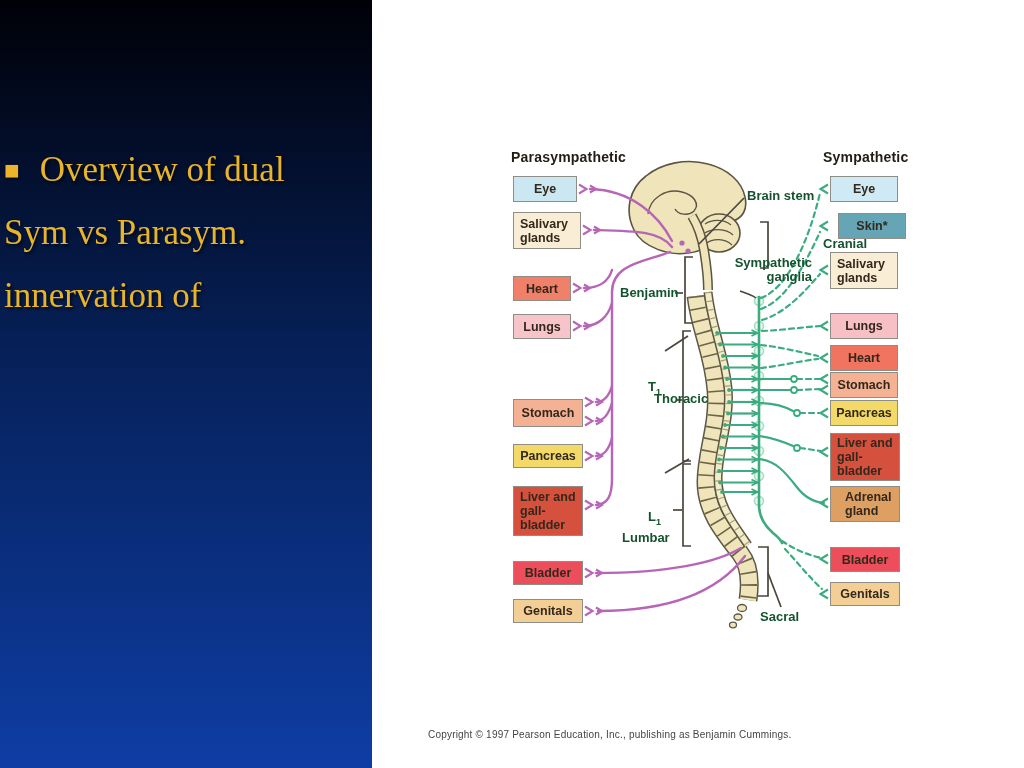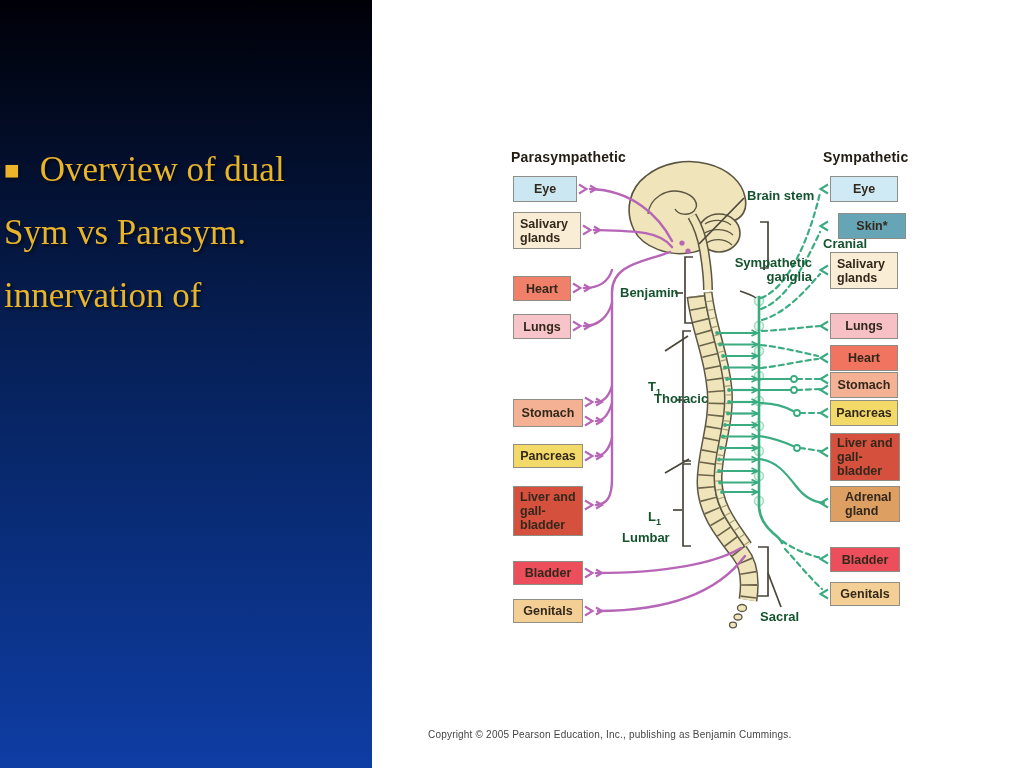--- a/index.html
+++ b/index.html
@@ -251,15 +251,15 @@
     <div class="anat" style="left:375px;top:189px;">Brain stem</div>
     <div class="anat" style="left:403px;top:237px;margin-left:48px;">Cranial</div>
     <div class="anat" style="left:354px;top:256px;width:86px;text-align:right;">Sympathetic ganglia</div>
     <div class="anat" style="left:248px;top:286px;">Benjamin</div>
     <div class="anat" style="left:276px;top:344px;margin-top:36px;"><span>T</span><sub>1</sub></div>
     <div class="anat" style="left:250px;top:392px;margin-left:32px;">Thoracic</div>
     <div class="anat" style="left:276px;top:466px;margin-top:44px;"><span>L</span><sub>1</sub></div>
     <div class="anat" style="left:250px;top:502px;margin-top:29px;">Lumbar</div>
     <div class="anat" style="left:388px;top:610px;">Sacral</div>
 
-    <div class="copyright">Copyright © 2005 Pearson Education, Inc., publishing as Benjamin Cummings.</div>
+    <div class="copyright">Copyright © 1997 Pearson Education, Inc., publishing as Benjamin Cummings.</div>
   </div>
 </div>
 
 </body></html>

